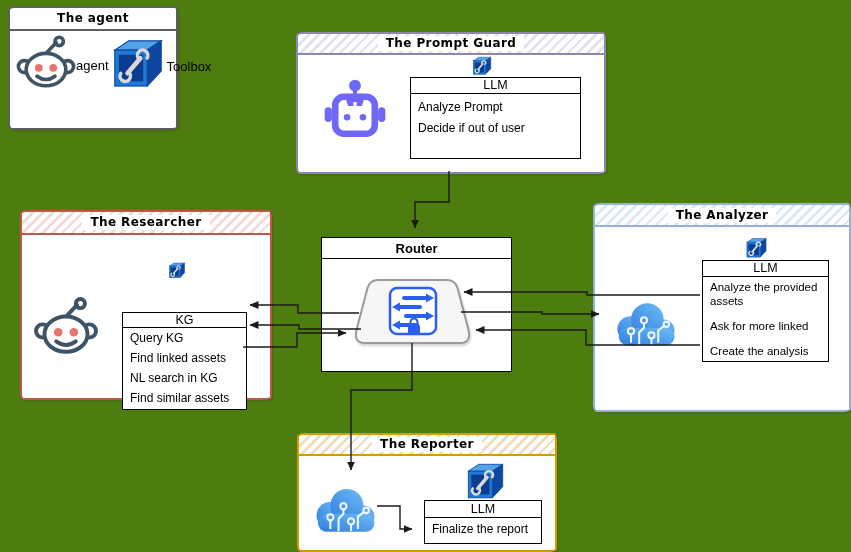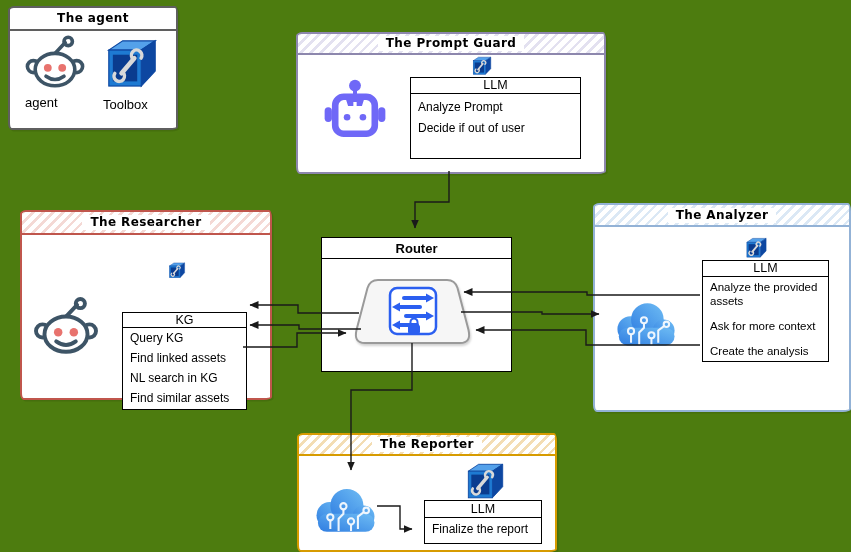--- a/index.html
+++ b/index.html
@@ -61,21 +61,21 @@
   .t-an-llm .tool-body{padding-top:3px;font-size:11.5px;}
   .t-an-llm .row{margin-bottom:11px;}
 
   .t-rep-llm{left:125px;top:44px;width:116px;height:42px;}
   .t-rep-llm .tool-header{height:16px;line-height:16px;}
   .t-rep-llm .row{line-height:23px;}
 
   
   .ic{position:absolute;}
   .agent-figures{display:flex;justify-content:space-around;align-items:flex-start;padding:4px 6px 0 6px;}
-  .figure{display:flex;flex-direction:column;align-items:flex-start;}
+  .figure{display:flex;flex-direction:row;align-items:center;}
   .figure .cap{font-size:13px;margin-top:4px;}
 
   .overlay{position:absolute;left:0;top:0;width:851px;height:552px;pointer-events:none;z-index:5;}
 </style>
 </head>
 <body>
 
 <svg width="0" height="0" style="position:absolute" aria-hidden="true">
   <defs>
     <linearGradient id="cloudGrad" x1="0" y1="1" x2="1" y2="0">
@@ -223,21 +223,21 @@
       <svg class="ic" style="left:17px;top:68px" width="68" height="56">
           <use href="#sym-cloud"></use>
         </svg>
       <svg class="ic" style="left:149px;top:9px" width="25" height="24">
           <use href="#sym-toolbox"></use>
         </svg>
       <div class="tool t-an-llm">
         <div class="tool-header">LLM</div>
         <div class="tool-body">
           <div class="row">Analyze the provided assets</div>
-          <div class="row">Ask for more context</div>
+          <div class="row">Ask for more linked</div>
           <div class="row">Create the analysis</div>
         </div>
       </div>
     </div>
   </div>
 
   <div class="box b-reporter">
     <div class="titlebar">
       <span class="title-label">The Reporter</span>
     </div>

